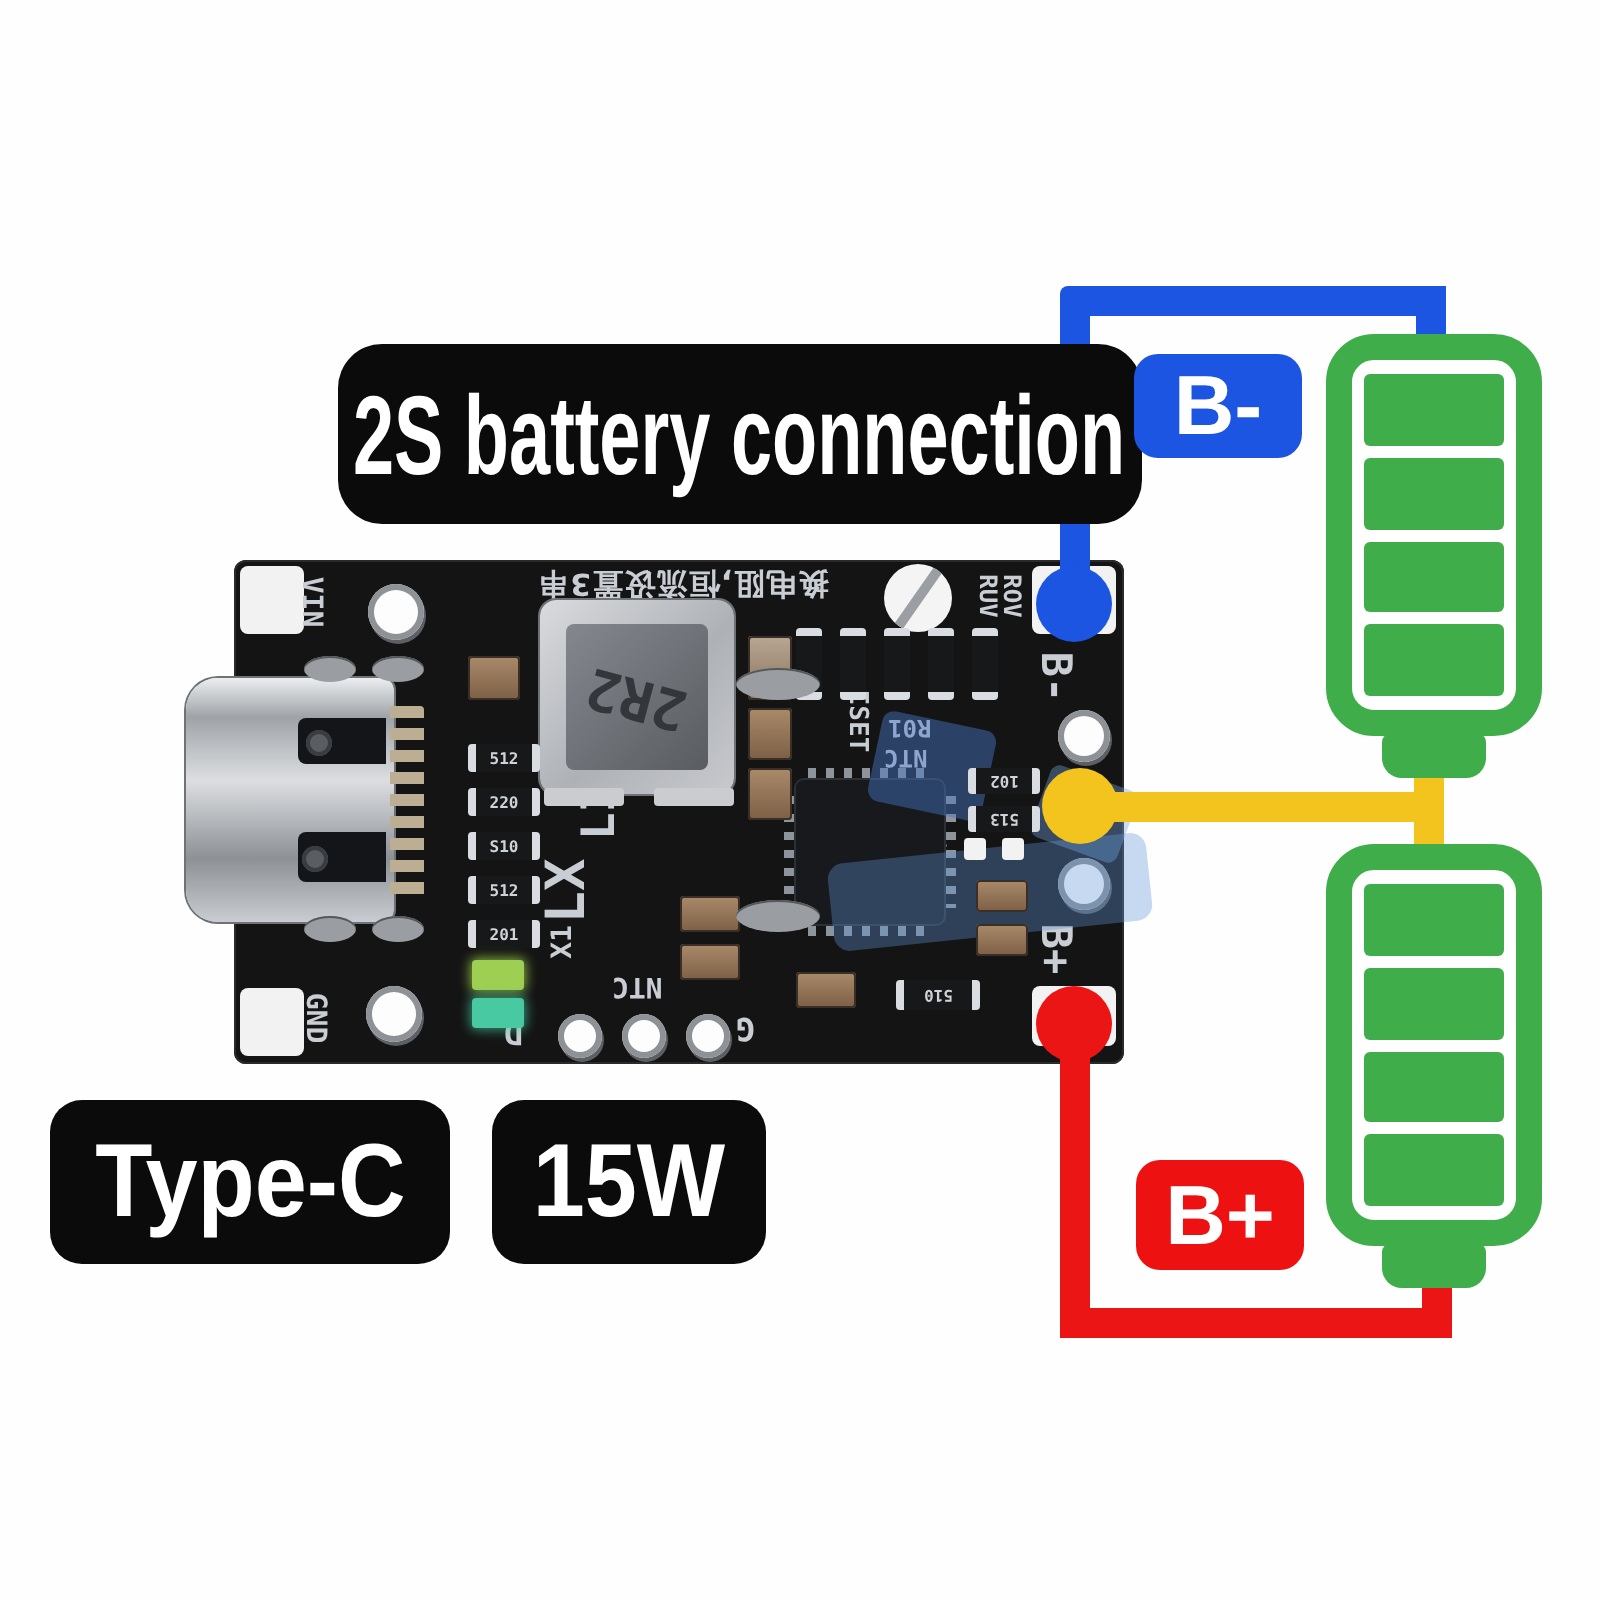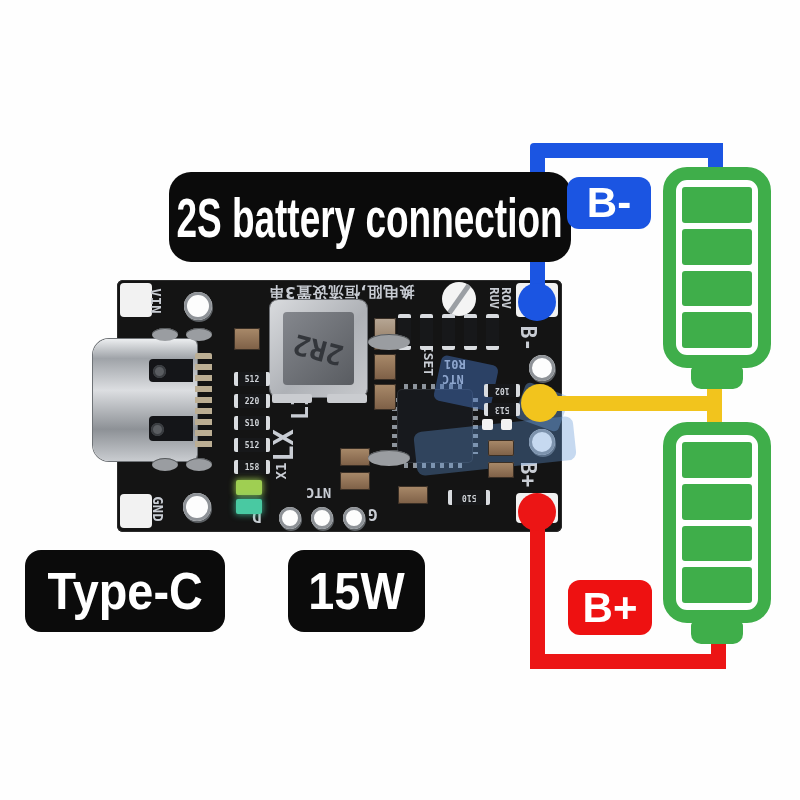--- a/index.html
+++ b/index.html
@@ -118,21 +118,21 @@
     <div class="a res-h" style="left:117px;top:114px;width:28px;height:14px;">
         <span>220</span>
       </div>
     <div class="a res-h" style="left:117px;top:136px;width:28px;height:14px;">
         <span>S10</span>
       </div>
     <div class="a res-h" style="left:117px;top:158px;width:28px;height:14px;">
         <span>512</span>
       </div>
     <div class="a res-h" style="left:117px;top:180px;width:28px;height:14px;">
-        <span>158</span>
+        <span>201</span>
       </div>
     <div class="a" style="left:119px;top:200px;width:26px;height:15px;background:#9fcf52;border-radius:2px;box-shadow:0 0 6px 1px rgba(160,210,80,0.8);"></div>
     <div class="a" style="left:119px;top:219px;width:26px;height:15px;background:#49c9a2;border-radius:2px;box-shadow:0 0 6px 1px rgba(70,200,160,0.7);"></div>
 
     <div class="a res-v" style="left:281px;top:34px;width:13px;height:28px;"></div>
     <div class="a res-v" style="left:303px;top:34px;width:13px;height:28px;"></div>
     <div class="a res-v" style="left:325px;top:34px;width:13px;height:28px;"></div>
     <div class="a res-v" style="left:347px;top:34px;width:13px;height:28px;"></div>
     <div class="a res-v" style="left:369px;top:34px;width:13px;height:28px;"></div>
 
@@ -201,17 +201,17 @@
   <div class="a taglabel" style="left:567px;top:177px;width:84px;height:52px;background:#1b55e2;">
     <span>B-</span>
   </div>
   <div class="a taglabel" style="left:568px;top:580px;width:84px;height:55px;background:#ee1111;">
     <span>B+</span>
   </div>
 
   <div class="a blackbox" style="left:25px;top:550px;width:200px;height:82px;border-radius:16px;font-size:52px;">
     <span class="cond2">Type-C</span>
   </div>
-  <div class="a blackbox" style="left:246px;top:550px;width:137px;height:82px;border-radius:16px;font-size:52px;margin-left:42px;">
+  <div class="a blackbox" style="left:246px;top:550px;width:137px;height:82px;border-radius:16px;font-size:52px;">
     <span class="cond2">15W</span>
   </div>
 
 </div>
 
 </body></html>

